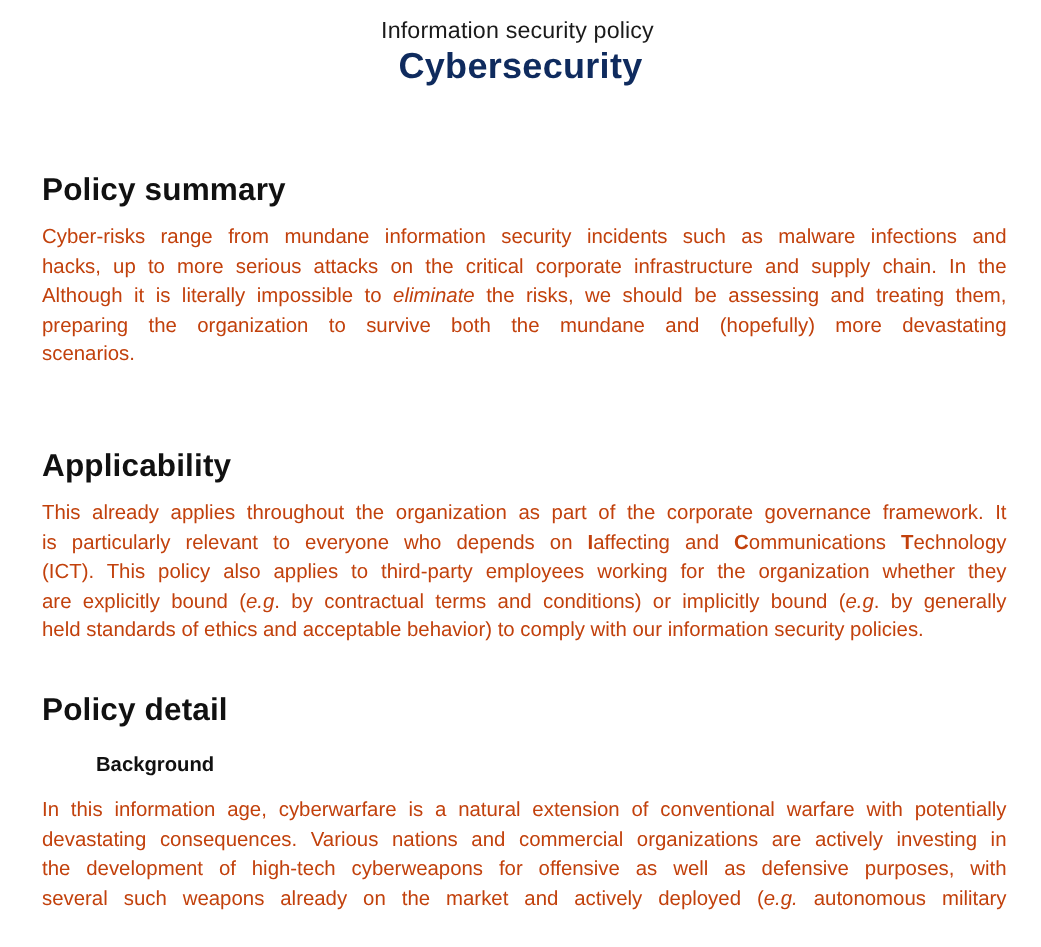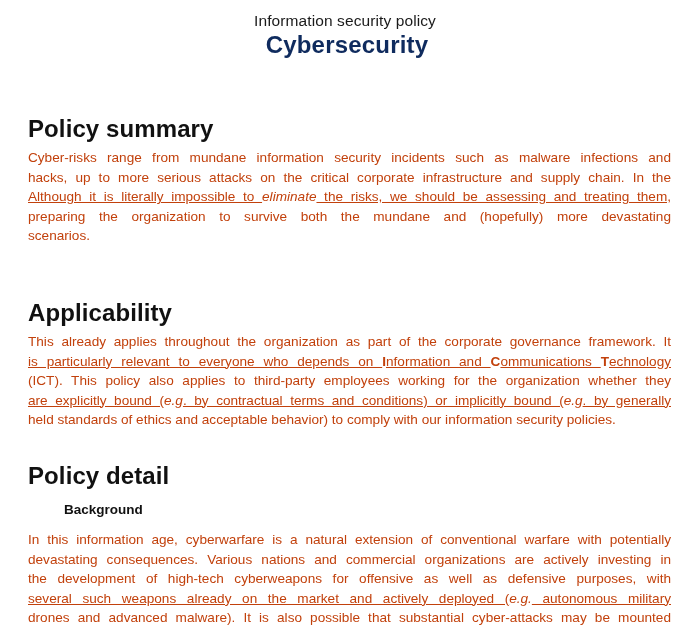--- a/index.html
+++ b/index.html
@@ -38,21 +38,21 @@
       width: 694px;
       text-align: center;
       font-size: 24px;
       font-weight: bold;
       color: #0f2b5e;
       letter-spacing: 0.2px;
     }
     .section-heading {
       position: absolute;
       left: 28px;
-      font-size: 24px;
+      font-size: 21px;
       font-weight: bold;
       color: #111111;
       letter-spacing: 0.1px;
     }
     .sub-heading {
       position: absolute;
       left: 28px;
       font-size: 13.5px;
       font-weight: bold;
       color: #111111;
@@ -71,21 +71,20 @@
       text-align: justify;
       text-align-last: justify;
       white-space: nowrap;
       height: 19.5px;
     }
     .para .line.last {
       text-align-last: left;
     }
     .para .line span {
       white-space: pre;
-      text-decoration: underline;
     }
     em { font-style: italic; }
     b { font-weight: bold; }
   </style>
 </head>
 <body>
 
 <div class="page">
 
   <div class="doc-subtitle">Information security policy</div>
@@ -96,29 +95,28 @@
     <span class="line">Cyber-risks range from mundane information security incidents such as malware infections and</span>
     <span class="line">hacks, up to more serious attacks on the critical corporate infrastructure and supply chain.  In the</span>
     <span class="line"><span>Although it is literally impossible to </span><em>eliminate</em><span> the risks, we should be assessing and treating them,</span></span>
     <span class="line">preparing the organization to survive both the mundane and (hopefully) more devastating</span>
     <span class="line last">scenarios.</span>
   </div>
 
   <div class="section-heading" style="top:299px;">Applicability</div>
   <div class="para" style="top:332px;">
     <span class="line">This already applies throughout the organization as part of the corporate governance framework.  It</span>
-    <span class="line"><span>is particularly relevant to everyone who depends on </span><b>I</b><span>nformation and </span><b>C</b><span>ommunications </span><b>T</b><span>echnology</span></span>
+    <span class="line"><span>is particularly relevant to everyone who depends on </span><b>I</b><span>affecting and </span><b>C</b><span>ommunications </span><b>T</b><span>echnology</span></span>
     <span class="line">(ICT).  This policy also applies to third-party employees working for the organization whether they</span>
     <span class="line"><span>are explicitly bound (</span><em>e.g</em><span>. by contractual terms and conditions) or implicitly bound (</span><em>e.g</em><span>. by generally</span></span>
     <span class="line last">held standards of ethics and acceptable behavior) to comply with our information security policies.</span>
   </div>
 
   <div class="section-heading" style="top:462px;">Policy detail</div>
   <div class="sub-heading" style="top:502px;padding-left:36px;">Background</div>
   <div class="para" style="top:530px;">
     <span class="line">In this information age, cyberwarfare is a natural extension of conventional warfare with potentially</span>
     <span class="line">devastating consequences.  Various nations and commercial organizations are actively investing in</span>
     <span class="line">the development of high-tech cyberweapons for offensive as well as defensive purposes, with</span>
     <span class="line"><span>several such weapons already on the market and actively deployed (</span><em>e.g.</em><span> autonomous military</span></span>
-    <span class="line">drones and advanced malware).  It is also possible that substantial cyber-attacks may be mounted</span>
   </div>
 
 </div>
 
 </body></html>

